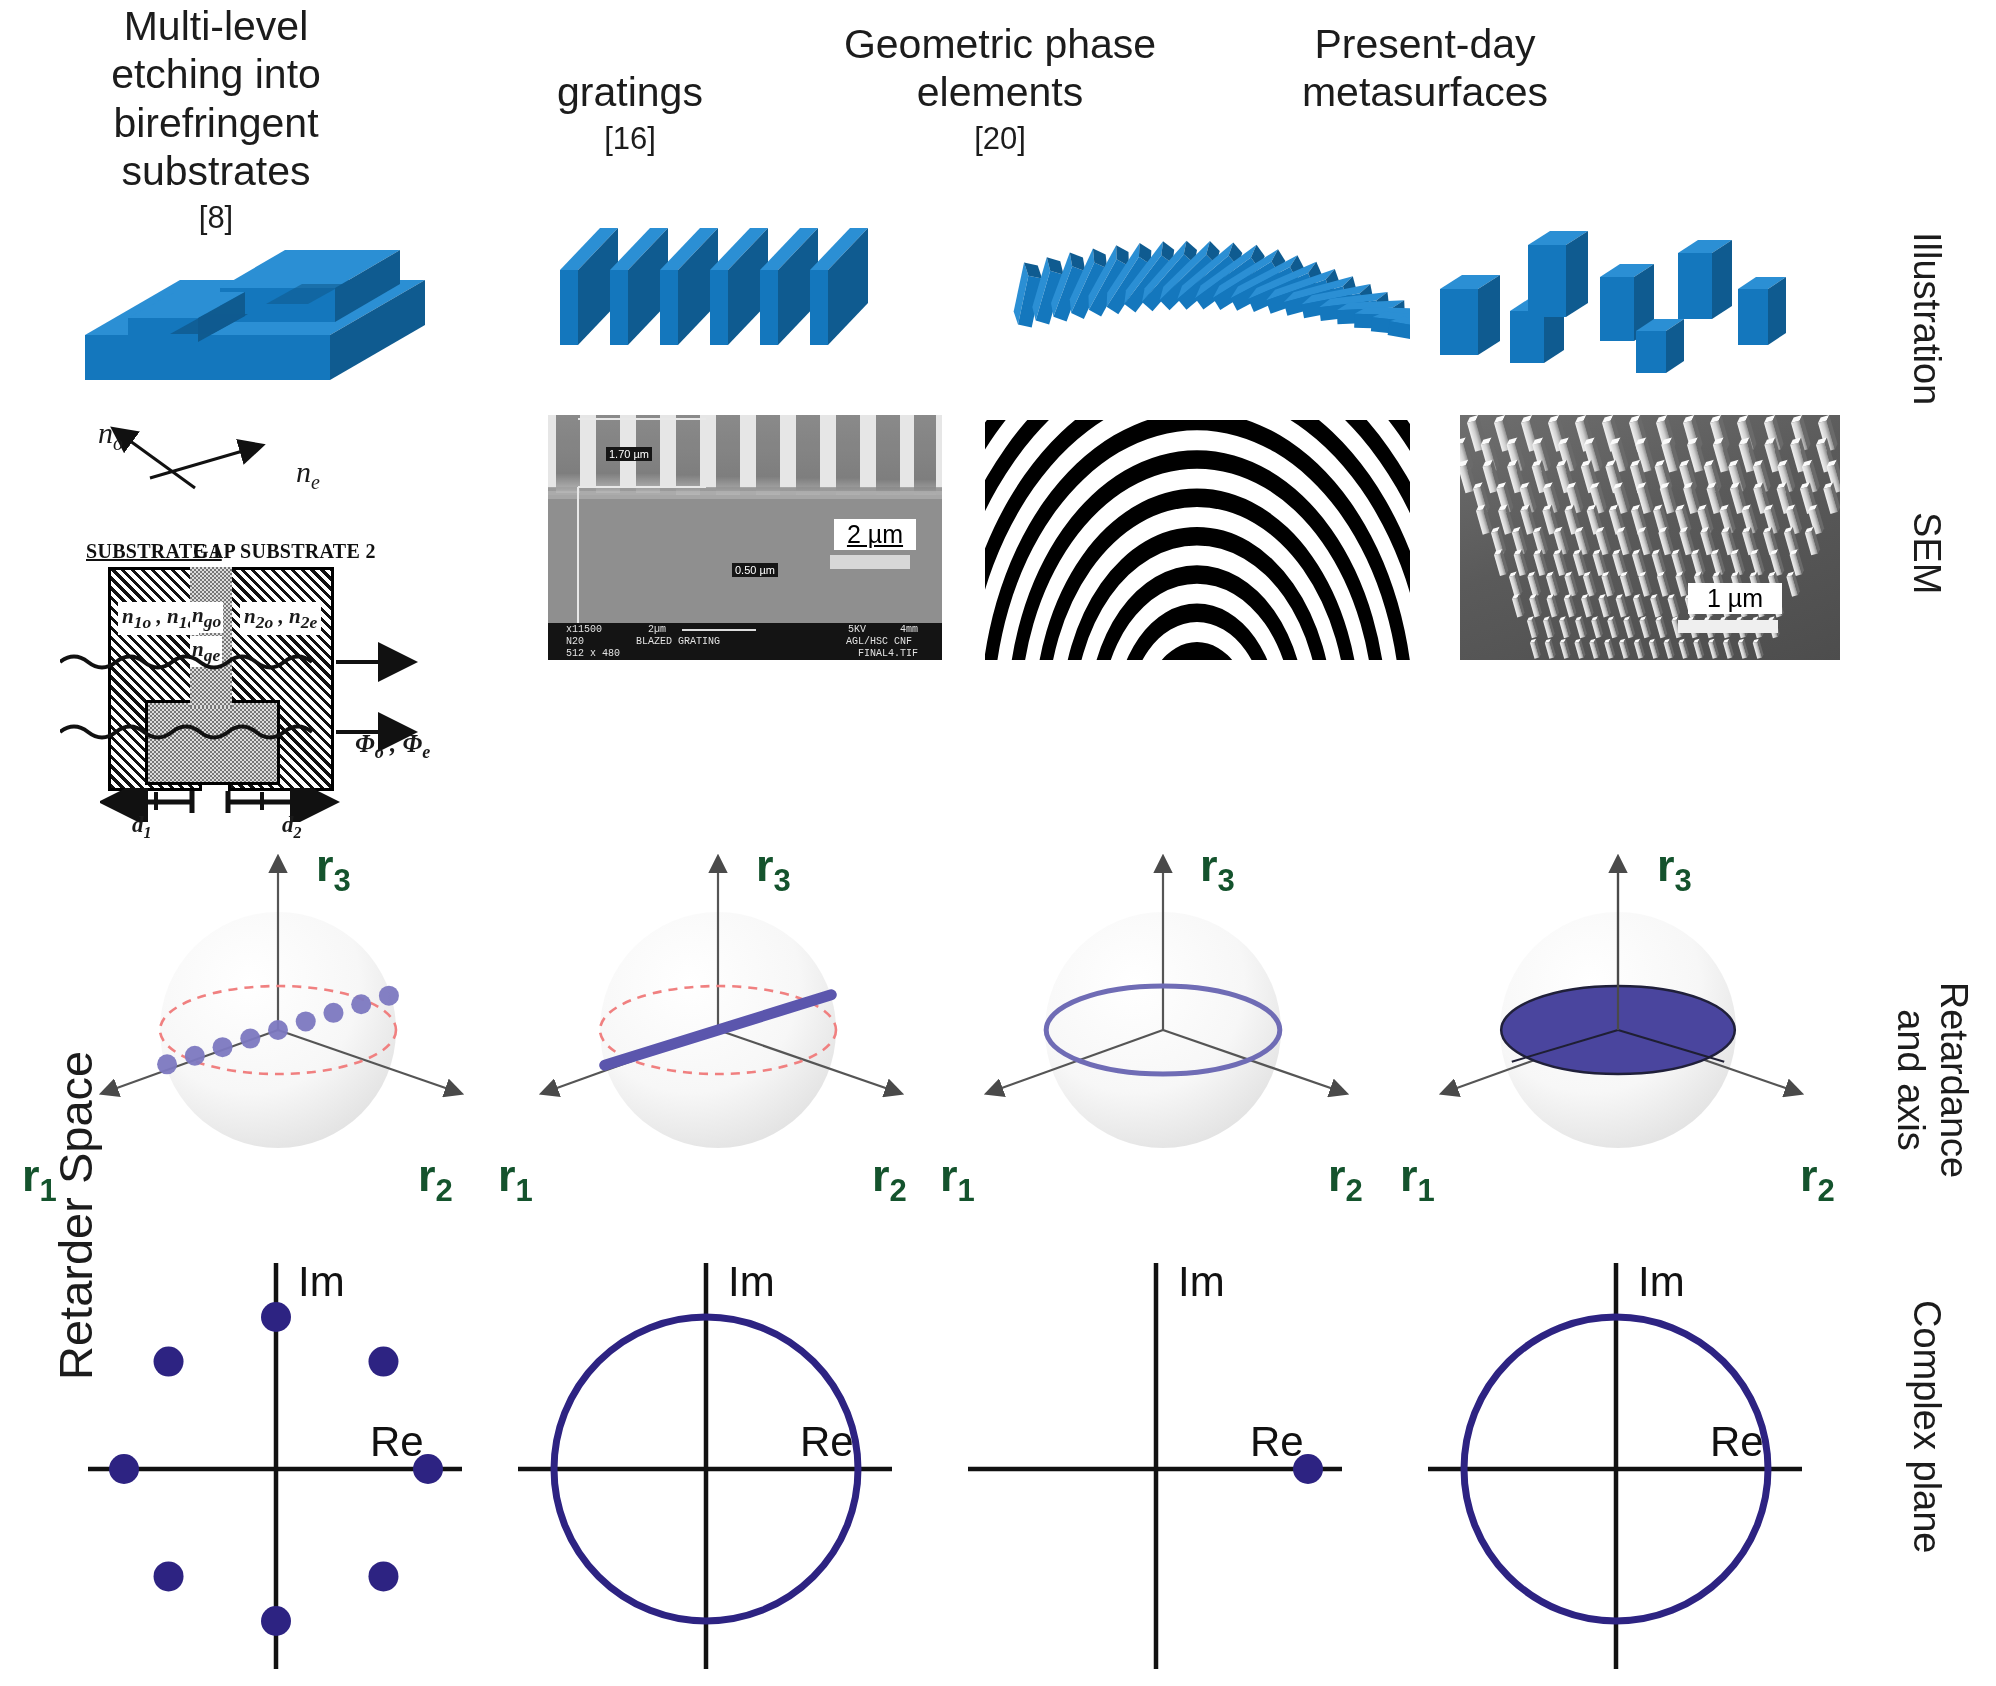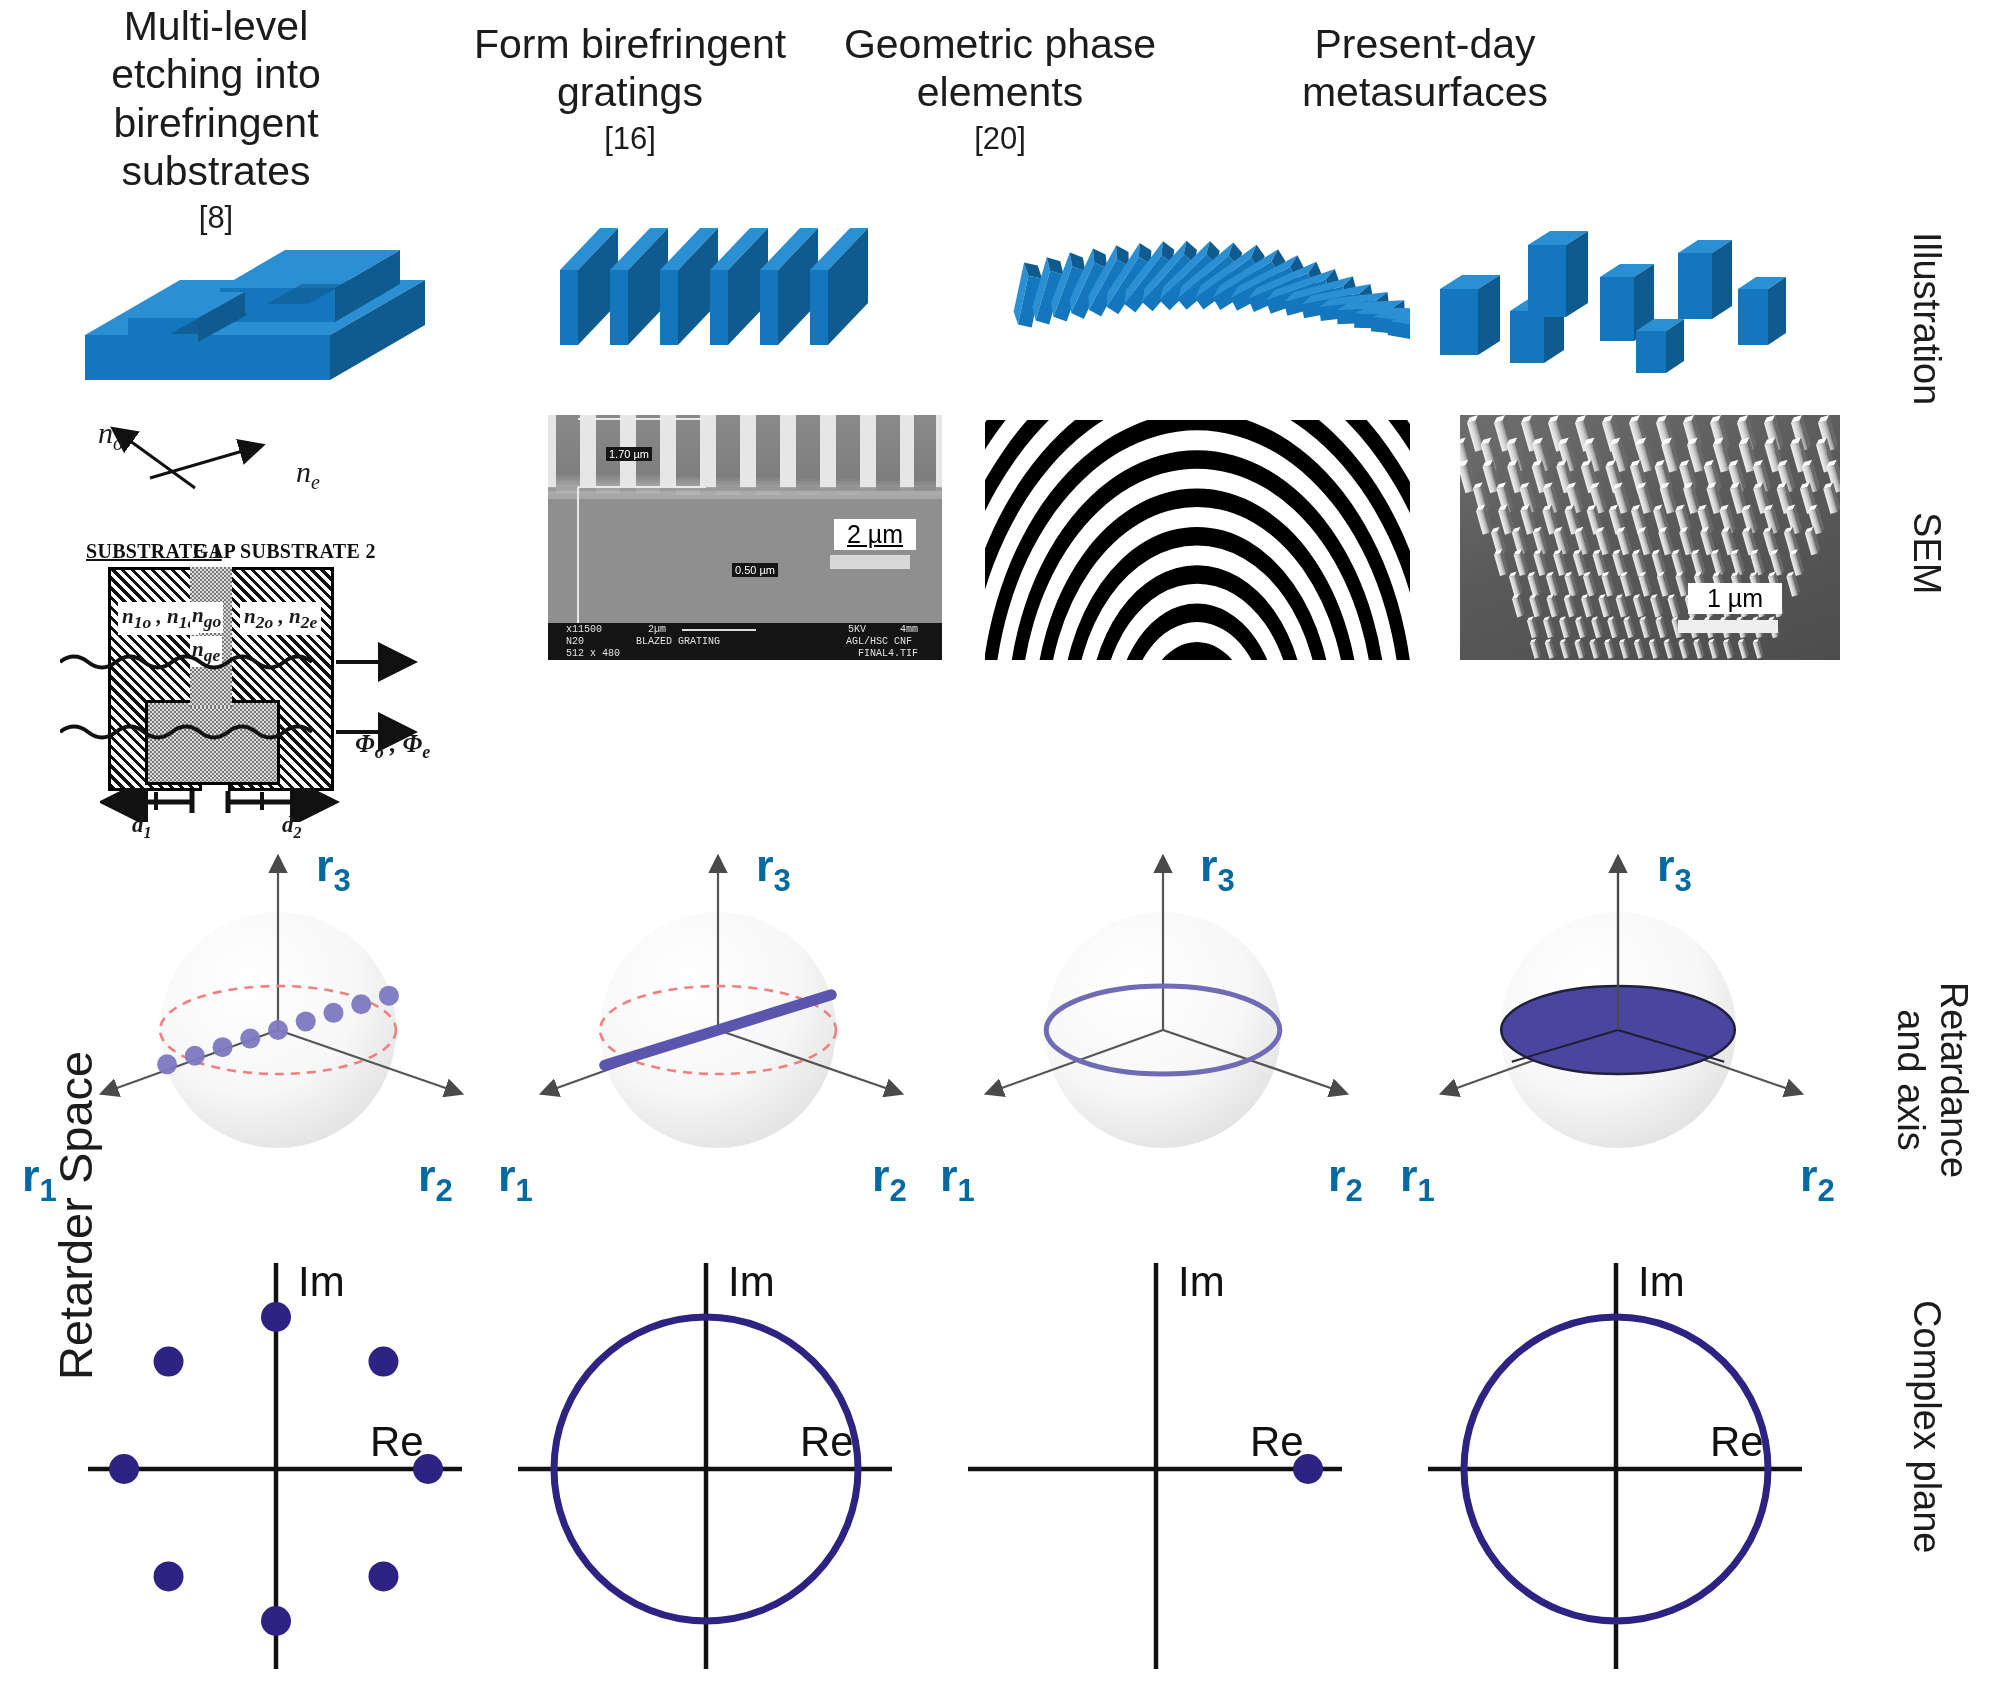--- a/index.html
+++ b/index.html
@@ -37,40 +37,40 @@
   .nlab{position:absolute;background:#fff;font-style:italic;font-weight:700;font-size:21px;
         font-family:"Liberation Serif",serif;padding:2px 4px;white-space:nowrap;}
   .dimlab{position:absolute;font-style:italic;font-weight:700;font-size:23px;
           font-family:"Liberation Serif",serif;}
   .philab{position:absolute;font-style:italic;font-weight:700;font-size:25px;
           font-family:"Liberation Serif",serif;white-space:nowrap;}
   .n-axis-lab{position:absolute;font-style:italic;font-size:30px;
               font-family:"Liberation Serif",serif;}
 
   
-  .axlab{position:absolute;font-size:45px;font-weight:700;color:#0369a1;}
+  .axlab{position:absolute;font-size:45px;font-weight:700;color:#14532d;}
   .axlab sub{font-size:31px;font-weight:700;}
   .cplab{position:absolute;font-size:42px;color:#111;}
 
   svg{display:block;}
 </style>
 </head>
 <body>
 
 <div class="fig">
 
   <div class="col-head" style="left:6px;top:2px;width:420px;">
     <span>Multi-level</span><br>
     <span>etching into birefringent</span><br>
     <span>substrates</span>
     <span class="ref">[8]</span>
   </div>
 
   <div class="col-head" style="left:450px;top:20px;width:360px;">
-    <span>Form birefringent</span><br>
+    <br>
     <span>gratings</span>
     <span class="ref">[16]</span>
   </div>
 
   <div class="col-head" style="left:820px;top:20px;width:360px;">
     <span>Geometric phase</span><br>
     <span>elements</span>
     <span class="ref">[20]</span>
   </div>
 

